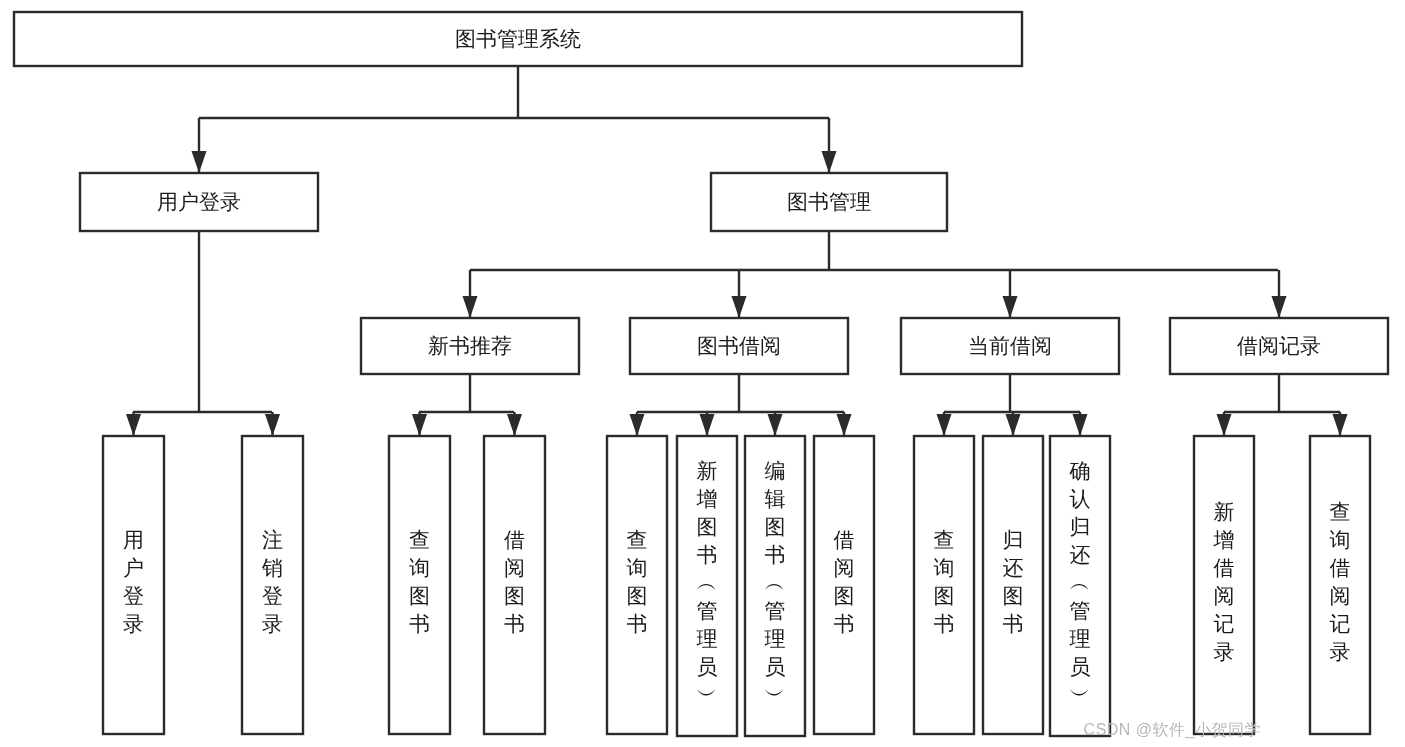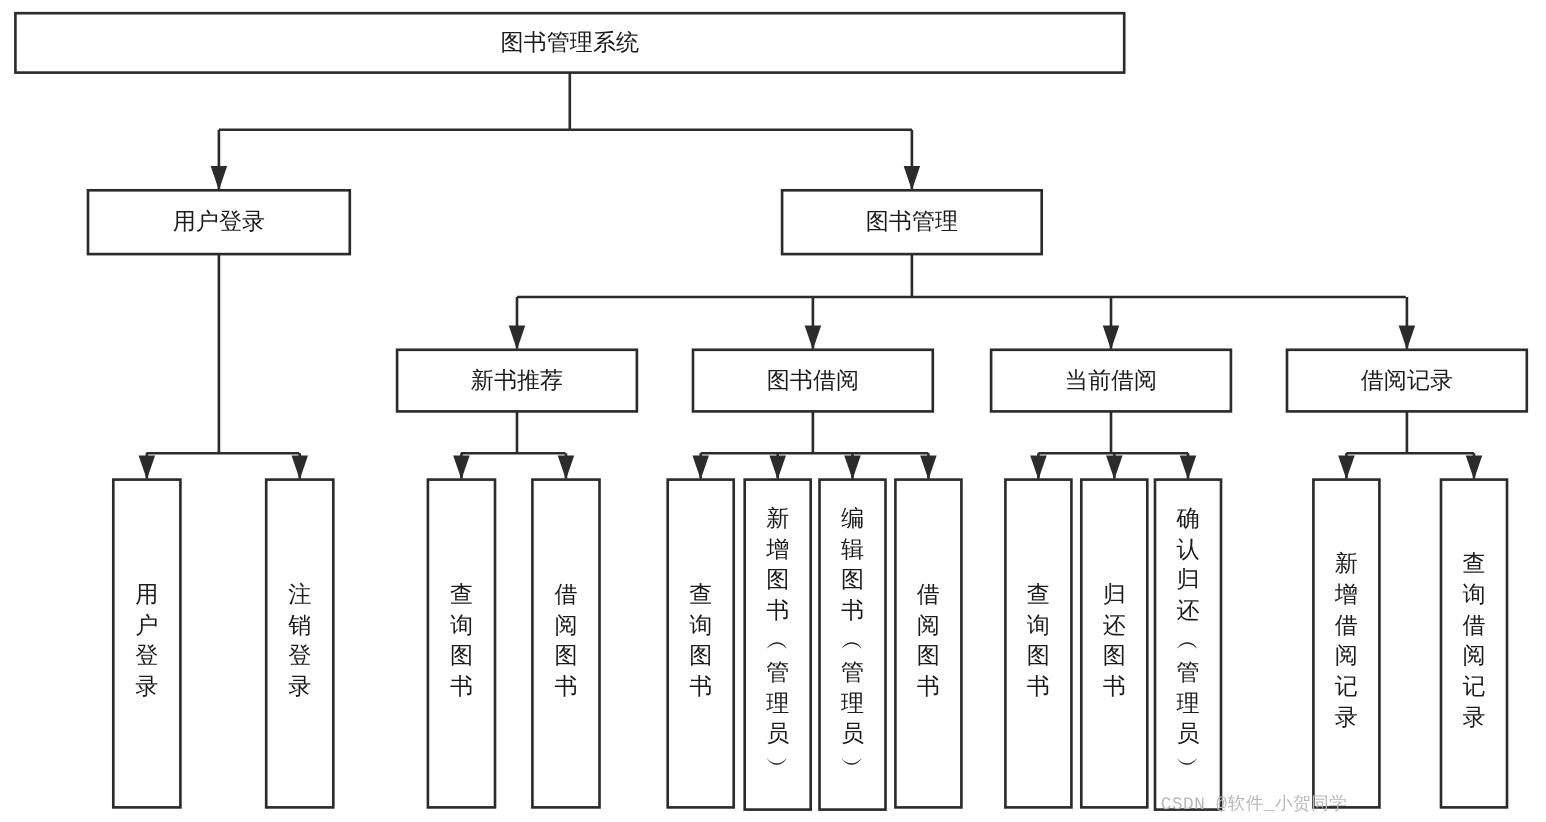--- a/index.html
+++ b/index.html
@@ -11,20 +11,21 @@
     width: 1405px;
     height: 747px;
     font-family: "Liberation Sans", "DejaVu Sans", sans-serif;
     overflow: hidden;
     position: relative;
   }
   #diagram-root {
     position: relative;
     width: 1233px;
     height: 747px;
+    padding-left: 36px;
   }
   svg.tree-svg {
     position: absolute;
     left: 0;
     top: 0;
     width: 1405px;
     height: 747px;
     display: block;
   }
   .node-box {
@@ -46,21 +47,21 @@
     font-family: "Liberation Sans", "DejaVu Sans", sans-serif;
     font-size: 21px;
     fill: #1b1b1b;
     text-anchor: middle;
     dominant-baseline: middle;
   }
   .watermark {
     position: absolute;
     right: 8px;
     bottom: 6px;
-    font-family: Liberation Mono, monospace;
+    font-family: Liberation Sans, sans-serif;
     font-size: 16px;
     color: #b8b8b8;
     letter-spacing: 0.5px;
     white-space: nowrap;
     pointer-events: none;
   }
 </style>
 </head>
 <body>
 

